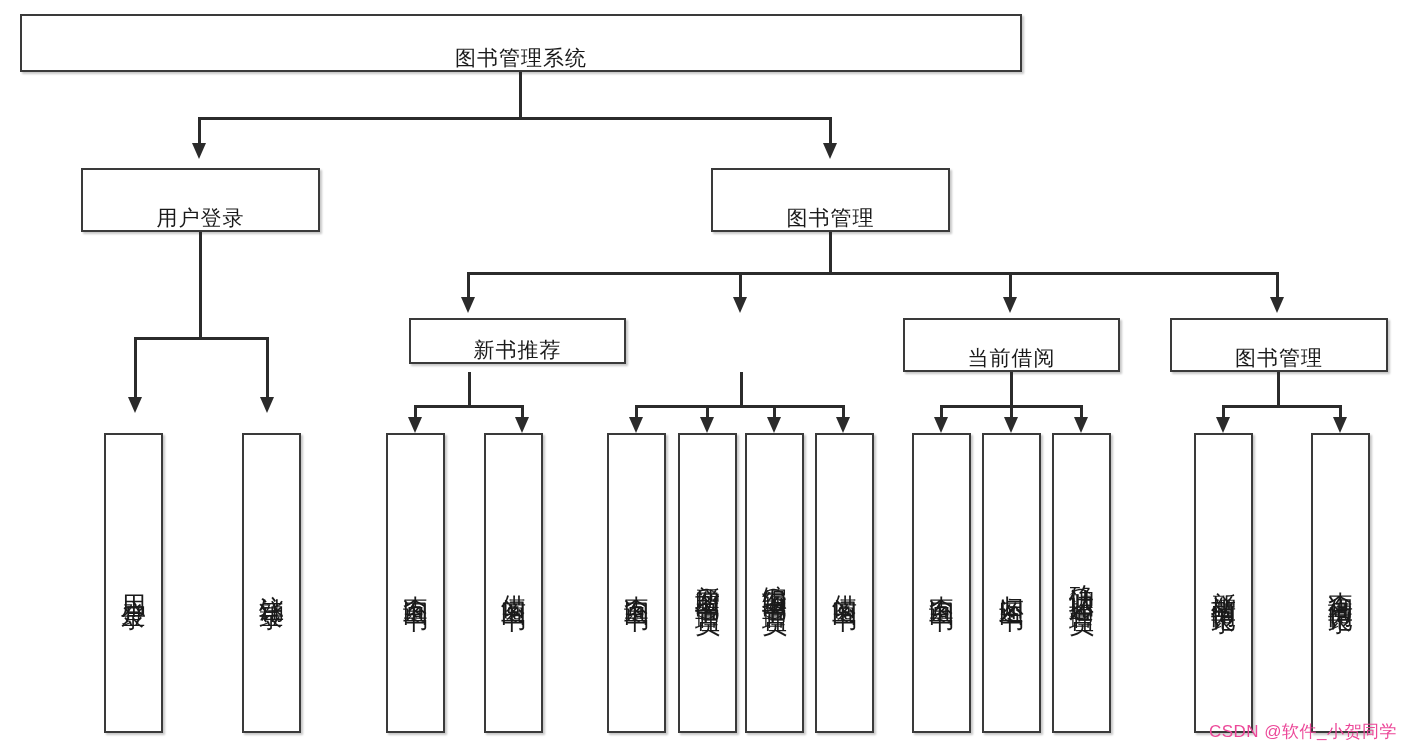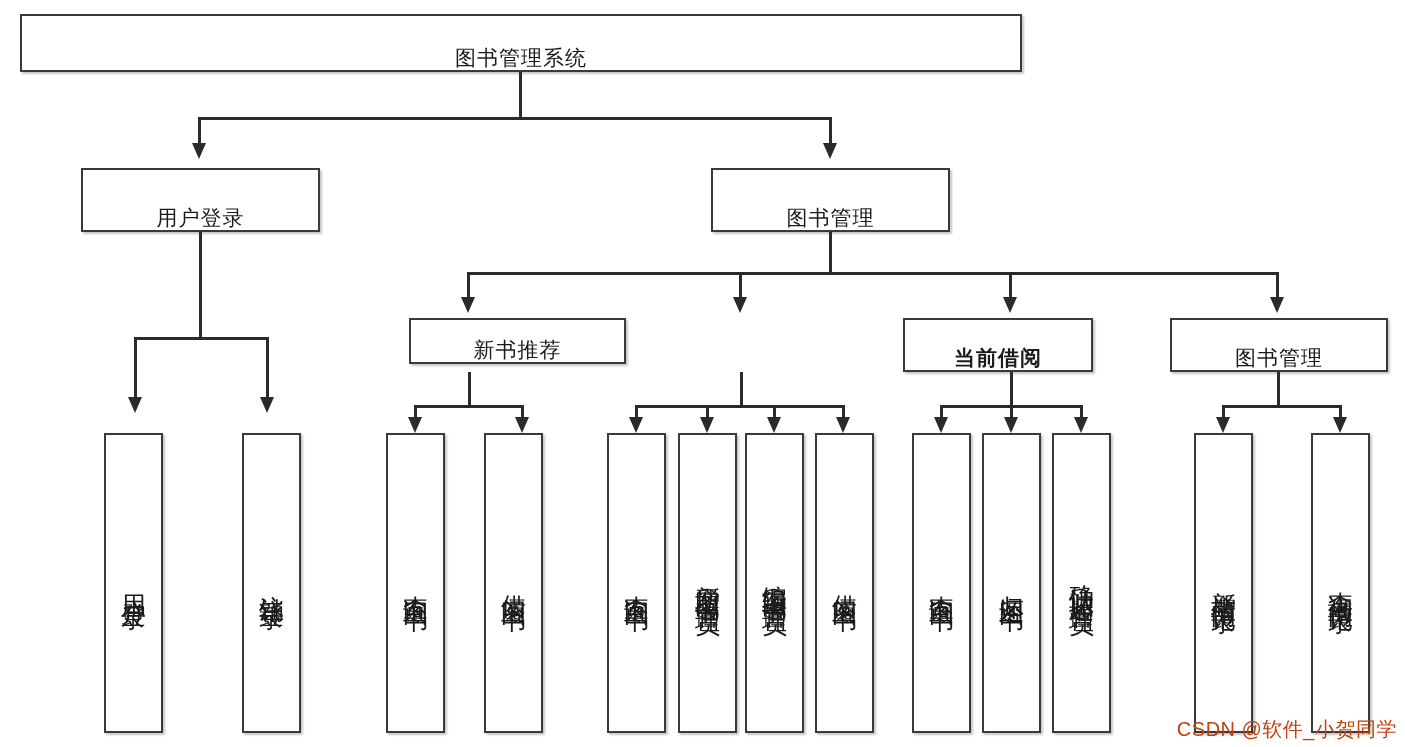--- a/index.html
+++ b/index.html
@@ -68,22 +68,22 @@
     border-left: 7px solid transparent;
     border-right: 7px solid transparent;
     border-top: 16px solid #2b2b2b;
   }
 
   
   #watermark {
     position: absolute;
     right: 8px;
     bottom: 4px;
-    font-size: 20px;
-    color: #c2410c;
+    font-size: 17px;
+    color: #ec4899;
     letter-spacing: 0.5px;
     white-space: nowrap;
     user-select: none;
   }
 </style>
 </head>
 <body>
 
 <div id="canvas">
 
@@ -123,21 +123,21 @@
   <div class="ln v" style="left:739px; top:272px; width:3px; height:27px;"></div>
   <div class="arrow" style="left:733px; top:297px;"></div>
   <div class="ln v" style="left:1009px; top:272px; width:3px; height:27px;"></div>
   <div class="arrow" style="left:1003px; top:297px;"></div>
   <div class="ln v" style="left:1276px; top:272px; width:3px; height:27px;"></div>
   <div class="arrow" style="left:1270px; top:297px;"></div>
 
   <div class="node horiz" style="left:361px; top:318px; width:217px; height:46px;margin-left:48px;">
     <span>新书推荐</span>
   </div>
-  <div class="node horiz" style="left:903px; top:318px; width:190px; height:54px;font-weight:bold;">
+  <div class="node horiz" style="left:903px; top:318px; width:217px; height:54px;">
     <span>当前借阅</span>
   </div>
   <div class="node horiz" style="left:1170px; top:318px; width:218px; height:54px;">
     <span>图书管理</span>
   </div>
 
   <div class="ln v" style="left:468px; top:372px; width:3px; height:33px;"></div>
   <div class="ln h" style="left:414px; top:405px; width:110px; height:3px;"></div>
   <div class="ln v" style="left:414px; top:405px; width:3px; height:14px;"></div>
   <div class="arrow" style="left:408px; top:417px;"></div>

